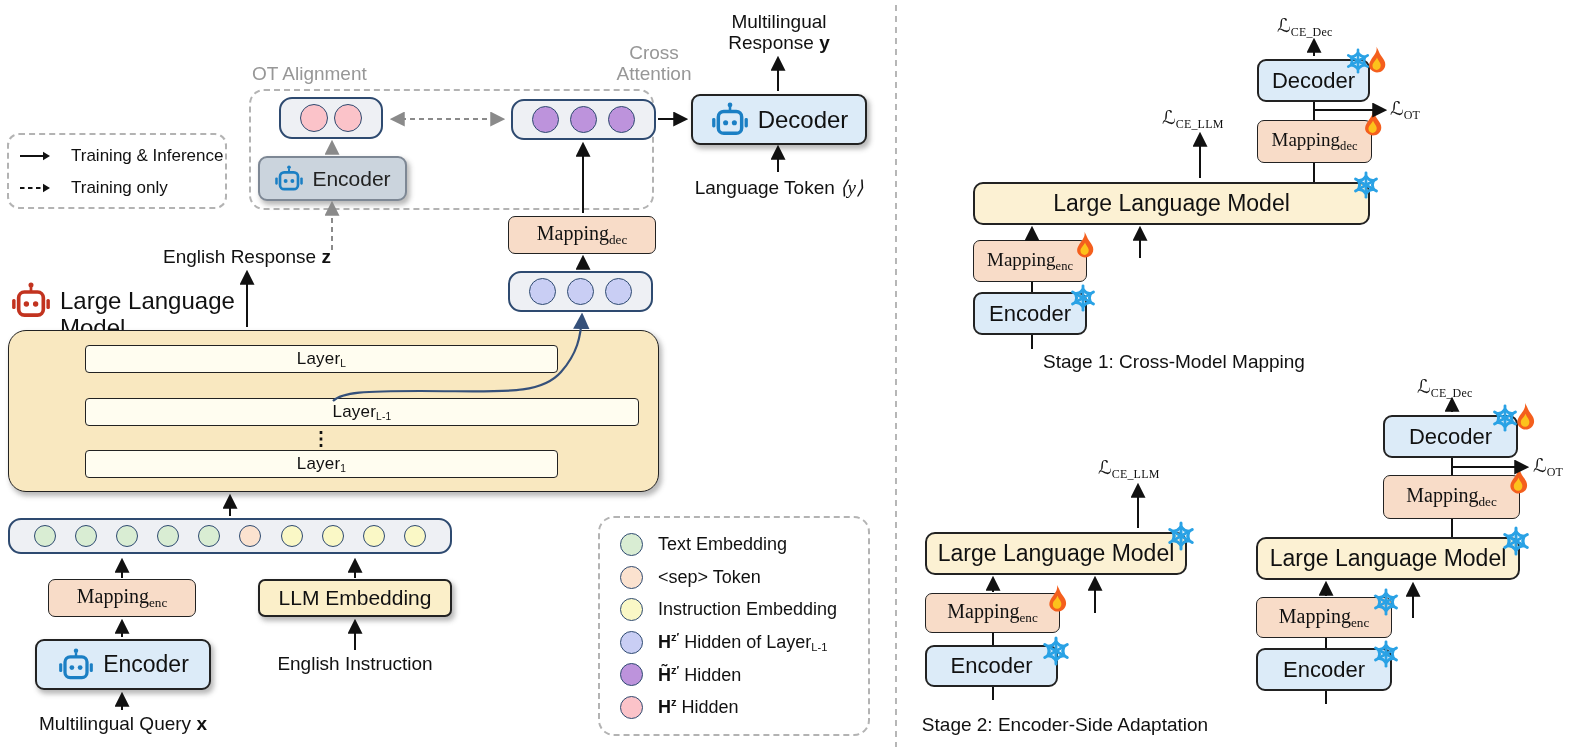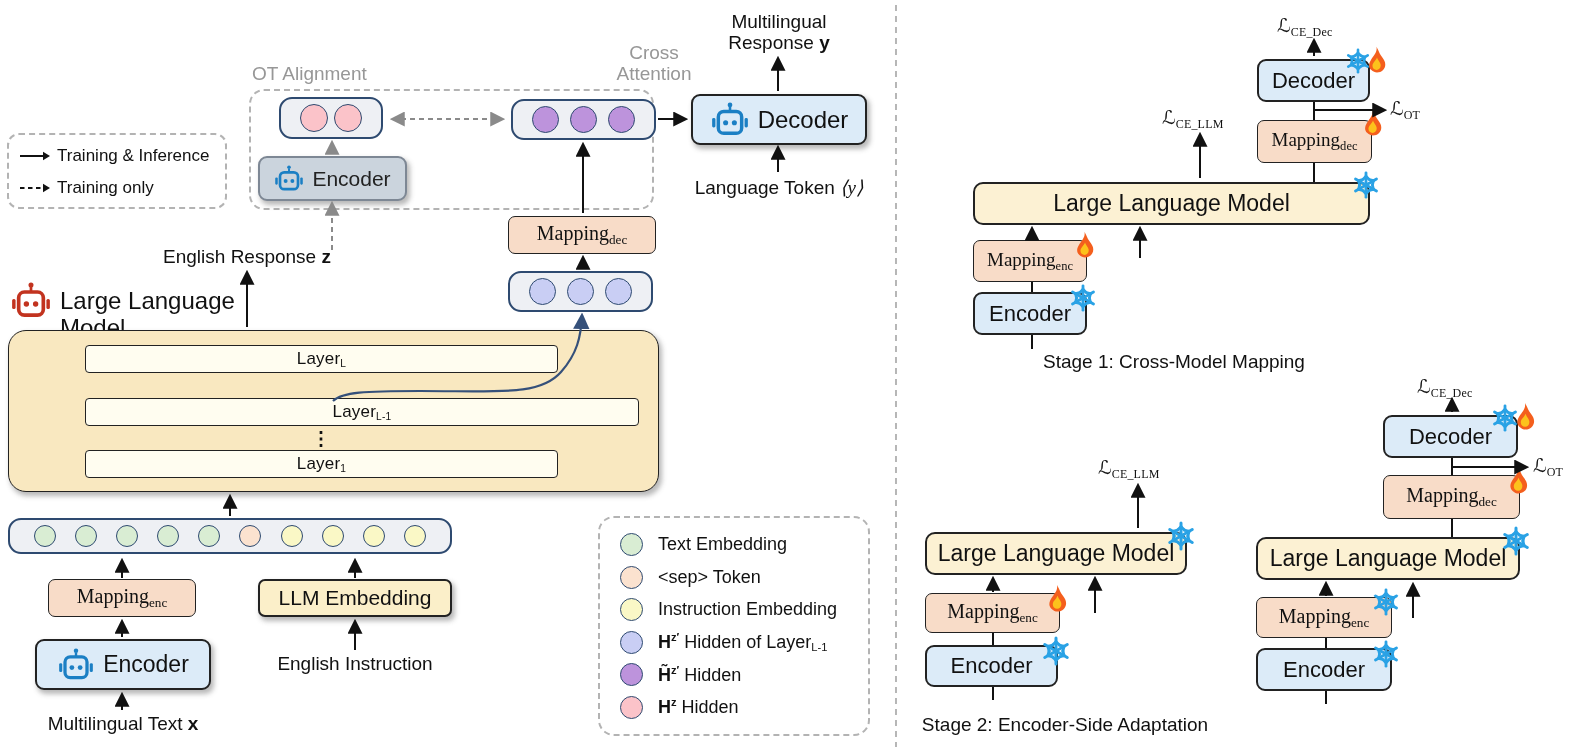--- a/index.html
+++ b/index.html
@@ -23,21 +23,21 @@
   .lbl{position:absolute;text-align:center;line-height:1.12}
   .gray{color:#979797}
   .serif{font-family:"Liberation Serif","DejaVu Serif",serif}
   .serif sub{font-size:.66em;vertical-align:-.28em}
   .layerlbl{font-size:17px;letter-spacing:.2px}
   .layerlbl sub{font-size:.6em;vertical-align:-.3em}
   .loss{font-family:"DejaVu Serif","DejaVu Sans",serif;font-size:19px;font-style:italic}
   .loss sub{font-family:"Liberation Serif",serif;font-style:normal;font-size:12px;vertical-align:-.3em;letter-spacing:.2px}
   .bvar{font-weight:bold}
   .ivar{font-style:italic;font-family:"Liberation Serif",serif}
-  .flowrow{display:flex;align-items:center;gap:6px;font-size:17px}
+  .flowrow{display:flex;align-items:center;gap:20px;font-size:17px}
   .lgrow{display:flex;align-items:center;gap:15px;font-size:18px}
   .lgc{width:23px;height:23px;border-radius:50%;border:1.9px solid #2e4a70;box-sizing:border-box;flex:0 0 auto}
   .hvar{font-family:Liberation Sans, sans-serif;font-weight:bold}
   .hvar sup{font-size:.62em}
   .lglbl sub{font-size:.62em;vertical-align:-.25em}
   svg.ovl{position:absolute;left:0;top:0;pointer-events:none}
 </style>
 </head>
 <body>
 
@@ -184,21 +184,21 @@
     <span style="font-size:21px">LLM Embedding</span>
   </div>
   <div class="box blue shadow" style="left:35px;top:639px;width:176px;height:51px">
     <svg width="38" height="33" style="color:#1b7fc4">
         <use href="#robot"></use>
       </svg>
     <span style="font-size:23px">Encoder</span>
   </div>
   <div class="lbl" style="left:255px;top:653px;width:200px;font-size:19px">English Instruction</div>
   <div class="lbl" style="left:23px;top:713px;width:200px;font-size:19px">
-    <span>Multilingual Text </span><span class="bvar">x</span>
+    <span>Multilingual Query </span><span class="bvar">x</span>
   </div>
 
   <div class="dashedbox" style="left:598px;top:516px;width:272px;height:220px;border-radius:16px;display:flex;flex-direction:column;justify-content:space-evenly;padding:6px 0 6px 20px">
     <div class="lgrow">
       <span class="lgc" style="background: rgb(217, 237, 211);"></span>
       <span class="lglbl">Text Embedding</span>
     </div>
     <div class="lgrow">
       <span class="lgc" style="background: rgb(251, 226, 207);"></span>
       <span class="lglbl">&lt;sep&gt; Token</span>

